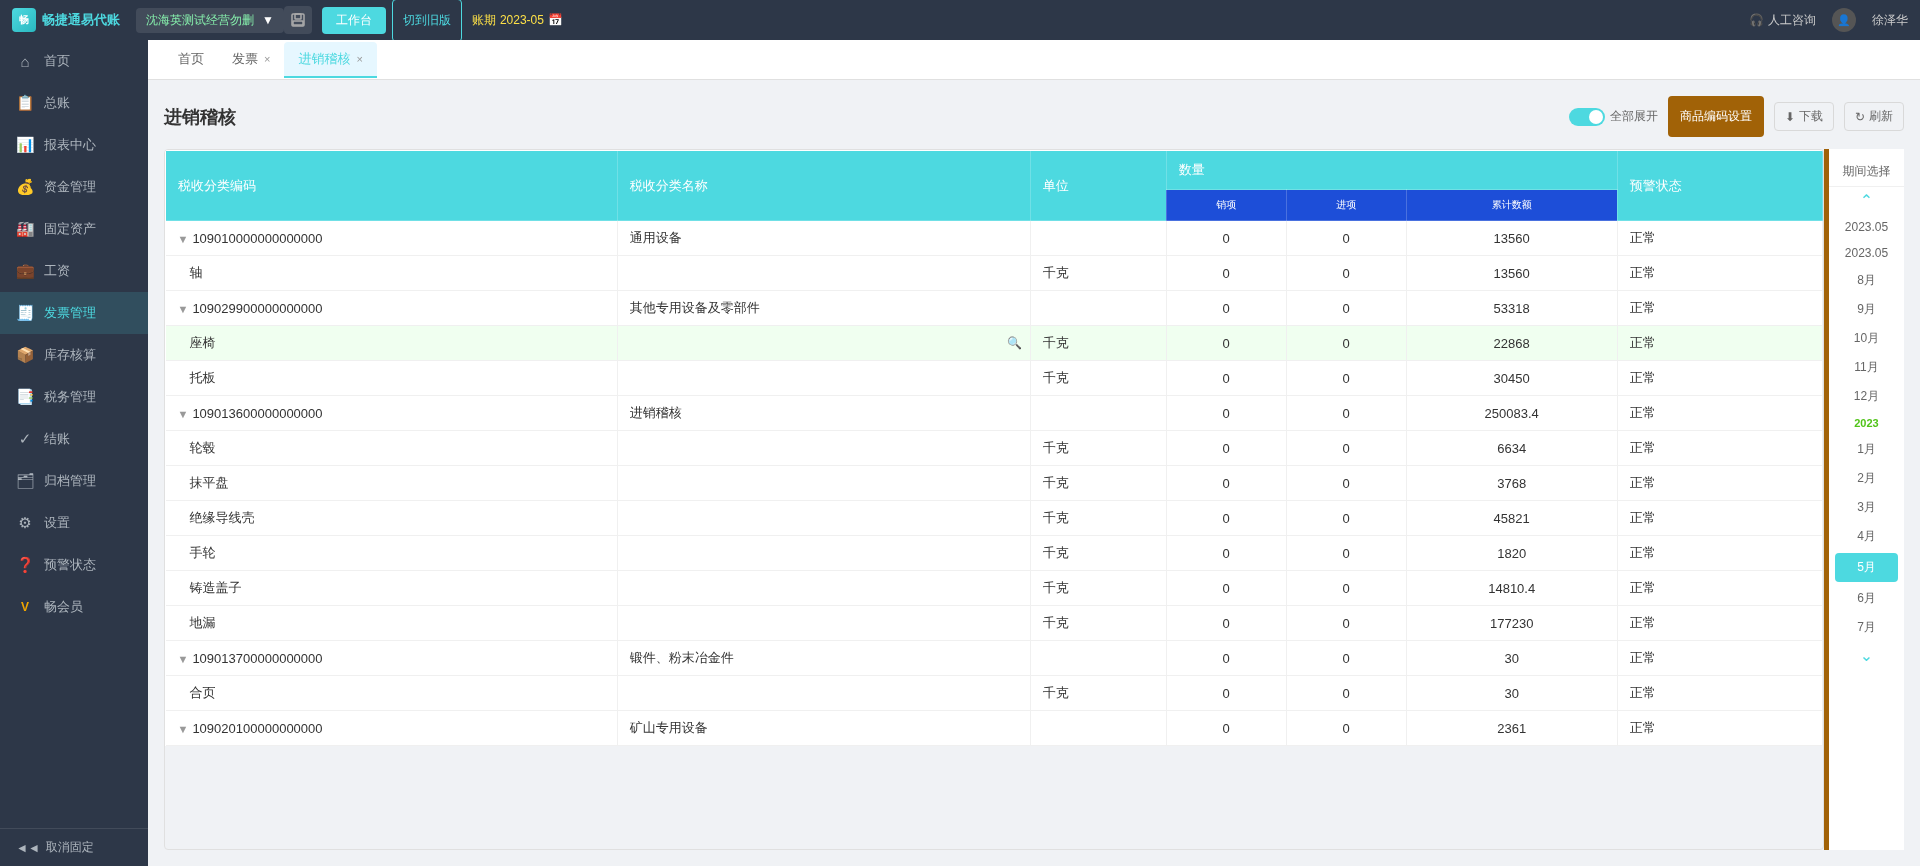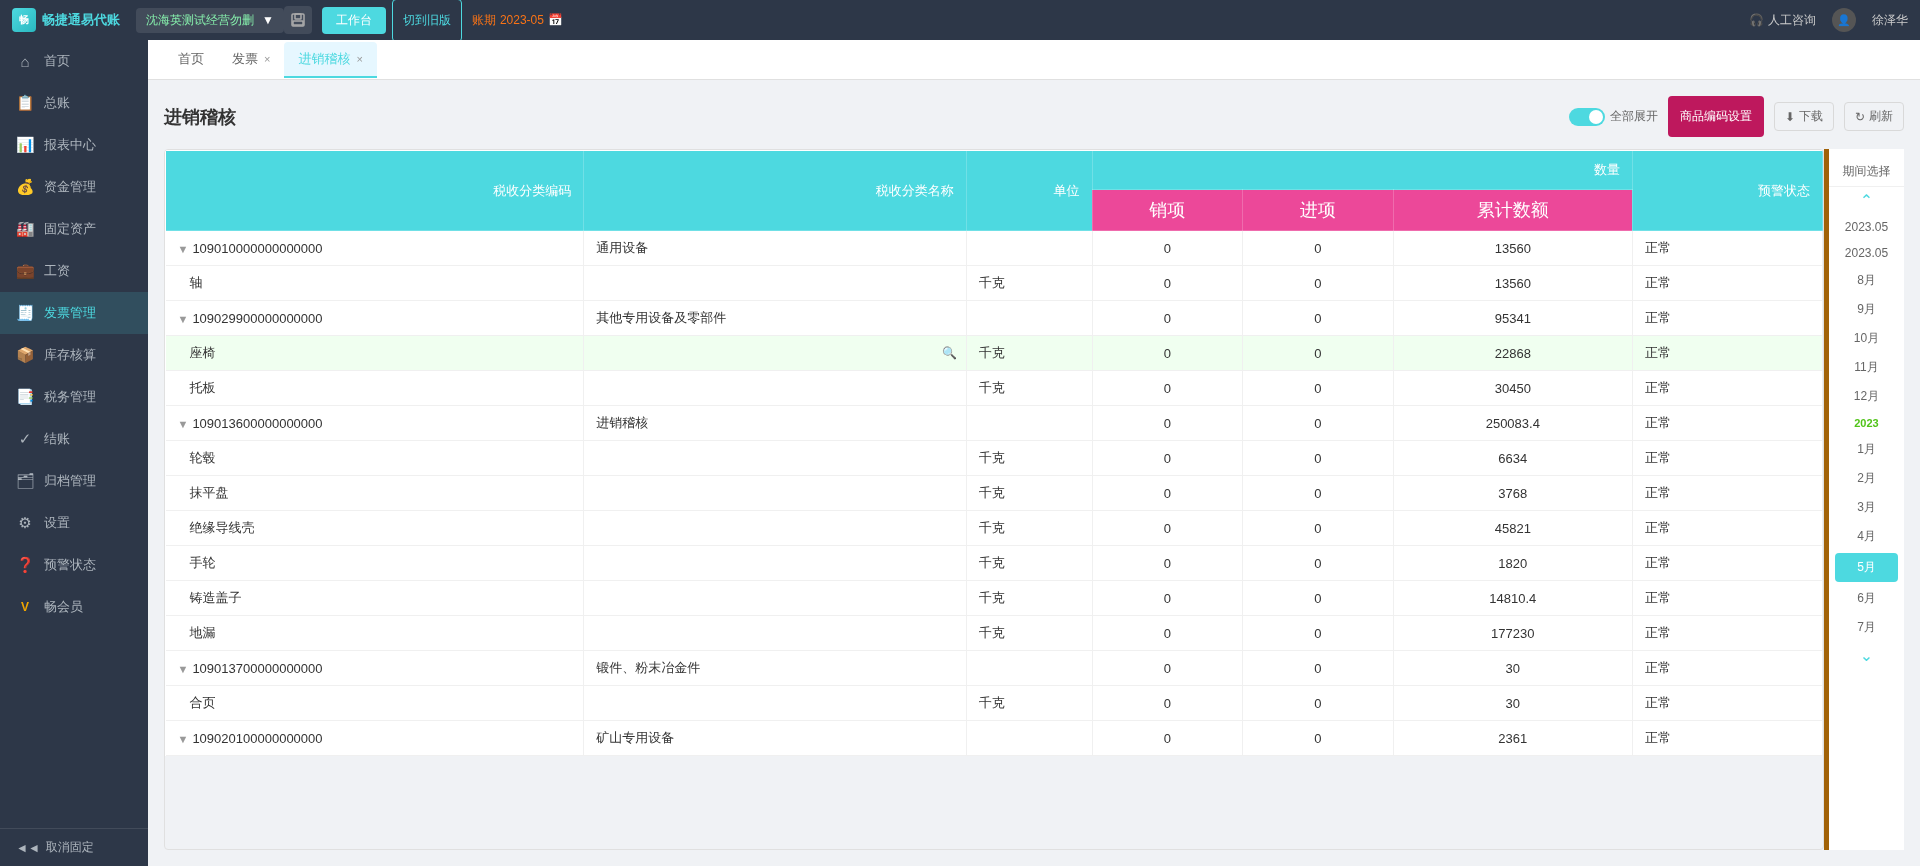--- a/index.html
+++ b/index.html
@@ -14,21 +14,21 @@
     .tab-bar { background: #fff; border-bottom: 1px solid #e0e0e0; display: flex; align-items: center; height: 40px; padding: 0 16px; }
     .page-content { flex: 1; padding: 16px; overflow: hidden; display: flex; flex-direction: column; }
 
     
     .app-logo { color: #4dd9e0; font-size: 13px; font-weight: bold; margin-right: 16px; display: flex; align-items: center; gap: 6px; }
     .logo-icon { width: 24px; height: 24px; background: linear-gradient(135deg, #4dd9e0, #2ab8c0); border-radius: 4px; display: flex; align-items: center; justify-content: center; color: white; font-size: 10px; }
     .company-selector { display: flex; align-items: center; background: rgba(255,255,255,0.1); border-radius: 4px; padding: 4px 10px; color: #fff; font-size: 12px; cursor: pointer; gap: 8px; }
     .company-name { color: #86efac; font-size: 12px; }
     .btn-workbench { background: #4dd9e0; color: #fff; border: none; border-radius: 4px; padding: 5px 14px; cursor: pointer; font-size: 12px; margin-left: 10px; }
     .btn-switch { background: transparent; color: #4dd9e0; border: 1px solid #4dd9e0; border-radius: 4px; padding: 12px 10px; cursor: pointer; font-size: 12px; margin-left: 6px; }
-    .period-info { color: #f97316; font-size: 12px; margin-left: 10px; display: flex; align-items: center; gap: 4px; }
+    .period-info { color: #fde047; font-size: 12px; margin-left: 10px; display: flex; align-items: center; gap: 4px; }
     .top-right { margin-left: auto; display: flex; align-items: center; gap: 16px; color: #ccc; font-size: 12px; }
     .save-icon { width: 28px; height: 28px; background: rgba(255,255,255,0.1); border-radius: 4px; display: flex; align-items: center; justify-content: center; cursor: pointer; }
 
     
     .sidebar-item { display: flex; align-items: center; gap: 10px; padding: 12px 16px; color: #adb5bd; cursor: pointer; font-size: 13px; }
     .sidebar-item.active { background: rgba(77,217,224,0.15); color: #4dd9e0; }
     .sidebar-icon { font-size: 15px; width: 18px; text-align: center; }
     .sidebar-footer { margin-top: auto; border-top: 1px solid rgba(255,255,255,0.1); padding: 10px 16px; color: #adb5bd; font-size: 12px; cursor: pointer; display: flex; align-items: center; gap: 6px; }
 
     
@@ -36,29 +36,29 @@
     .tab.active { color: #4dd9e0; border-bottom-color: #4dd9e0; }
     .tab-close { font-size: 11px; color: #999; cursor: pointer; }
 
     
     .page-title-bar { display: flex; align-items: center; justify-content: space-between; margin-bottom: 12px; }
     .page-title { font-size: 18px; font-weight: bold; color: #333; }
     .toolbar-right { display: flex; align-items: center; gap: 10px; }
     .toggle-label { font-size: 12px; color: #666; }
     .toggle-switch { display: inline-flex; align-items: center; background: #4dd9e0; border-radius: 10px; width: 36px; height: 18px; cursor: pointer; padding: 2px; }
     .toggle-knob { width: 14px; height: 14px; background: white; border-radius: 50%; margin-left: auto; }
-    .btn-product-code { background: #be185d; color: white; border: none; border-radius: 4px; padding: 12px 12px; cursor: pointer; font-size: 12px; }
+    .btn-product-code { background: #a16207; color: white; border: none; border-radius: 4px; padding: 12px 12px; cursor: pointer; font-size: 12px; }
     .btn-download { background: transparent; color: #666; border: 1px solid #d9d9d9; border-radius: 4px; padding: 5px 10px; cursor: pointer; font-size: 12px; display: flex; align-items: center; gap: 4px; }
     .btn-refresh { background: transparent; color: #666; border: 1px solid #d9d9d9; border-radius: 4px; padding: 5px 10px; cursor: pointer; font-size: 12px; display: flex; align-items: center; gap: 4px; }
 
     
     .table-container { flex: 1; overflow: auto; border: 1px solid #e0e0e0; border-radius: 4px; }
     table { width: 100%; border-collapse: collapse; background: white; }
-    thead tr:first-child th { background: #4dd9e0; color: white; font-weight: normal; font-size: 13px; padding: 10px 12px; text-align: right; border: 1px solid rgba(255,255,255,0.2); }
-    thead tr:last-child th { background: #ec4899; color: white; font-weight: normal; font-size: 18px; padding: 8px 12px; text-align: center; border: 1px solid rgba(255,255,255,0.2); }
+    thead tr:first-child th { background: #4dd9e0; color: white; font-weight: normal; font-size: 13px; padding: 10px 12px; text-align: left; border: 1px solid rgba(255,255,255,0.2); }
+    thead tr:last-child th { background: #1d4ed8; color: white; font-weight: normal; font-size: 10px; padding: 8px 12px; text-align: center; border: 1px solid rgba(255,255,255,0.2); }
     tbody tr { border-bottom: 1px solid #f0f0f0; }
     tbody tr.highlighted { background: #f0fff0; }
     tbody td { padding: 8px 12px; font-size: 13px; color: #333; border-right: 1px solid #f0f0f0; }
     tbody td.indent { padding-left: 24px; }
     .expand-icon { color: #999; margin-right: 4px; font-size: 11px; }
     td.num { text-align: center; }
 
     
     .right-panel { width: 80px; background: white; border-left: 5px solid #a16207; display: flex; flex-direction: column; padding: 8px 0; flex-shrink: 0; }
     .panel-header { font-size: 12px; color: #666; padding: 6px 8px; border-bottom: 1px solid #f0f0f0; text-align: center; }
@@ -250,21 +250,21 @@
                   <td class="num">13560</td>
                   <td>正常</td>
                 </tr>
 
                 <tr>
                   <td><span class="expand-icon">▼</span><span>109029900000000000</span></td>
                   <td>其他专用设备及零部件</td>
                   <td></td>
                   <td class="num">0</td>
                   <td class="num">0</td>
-                  <td class="num">95341</td>
+                  <td class="num">53318</td>
                   <td>正常</td>
                 </tr>
 
                 <tr class="highlighted">
                   <td class="indent">座椅</td>
                   <td style="position:relative;">
                       <span class="search-icon-small" style="position:absolute;right:8px;top:50%;transform:translateY(-50%);">🔍</span>
                     </td>
                   <td>千克</td>
                   <td class="num">0</td>

